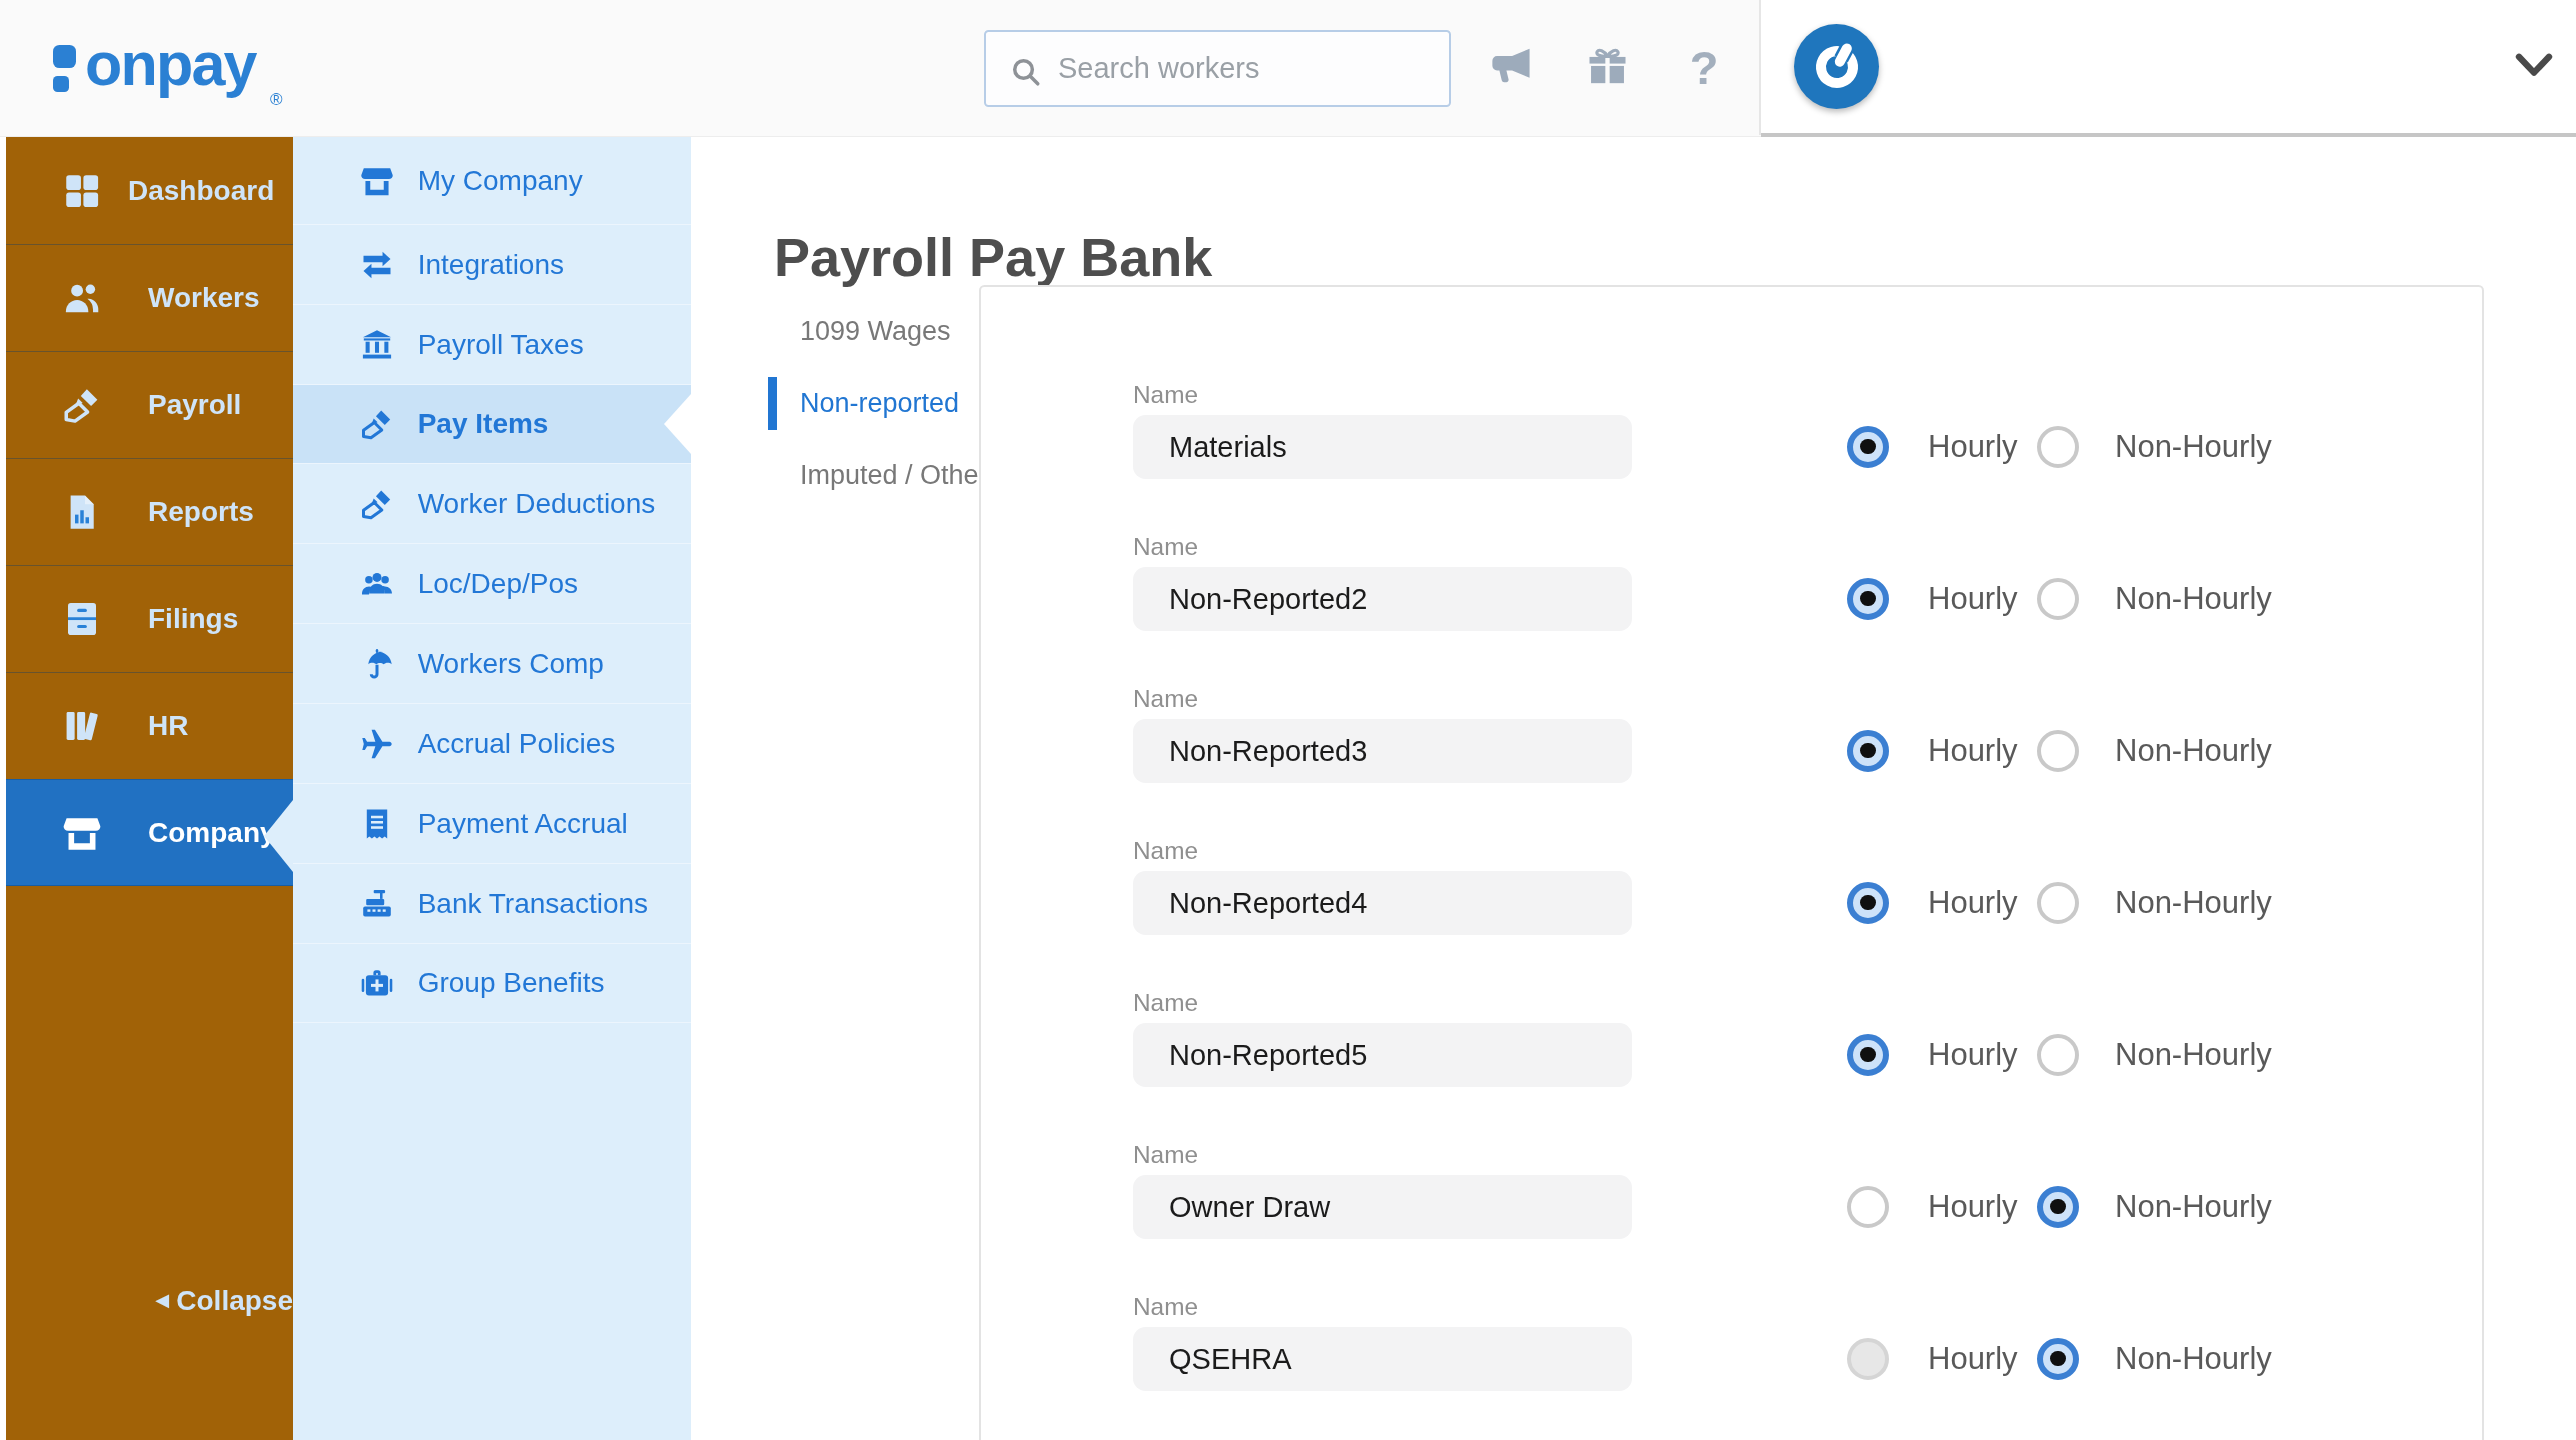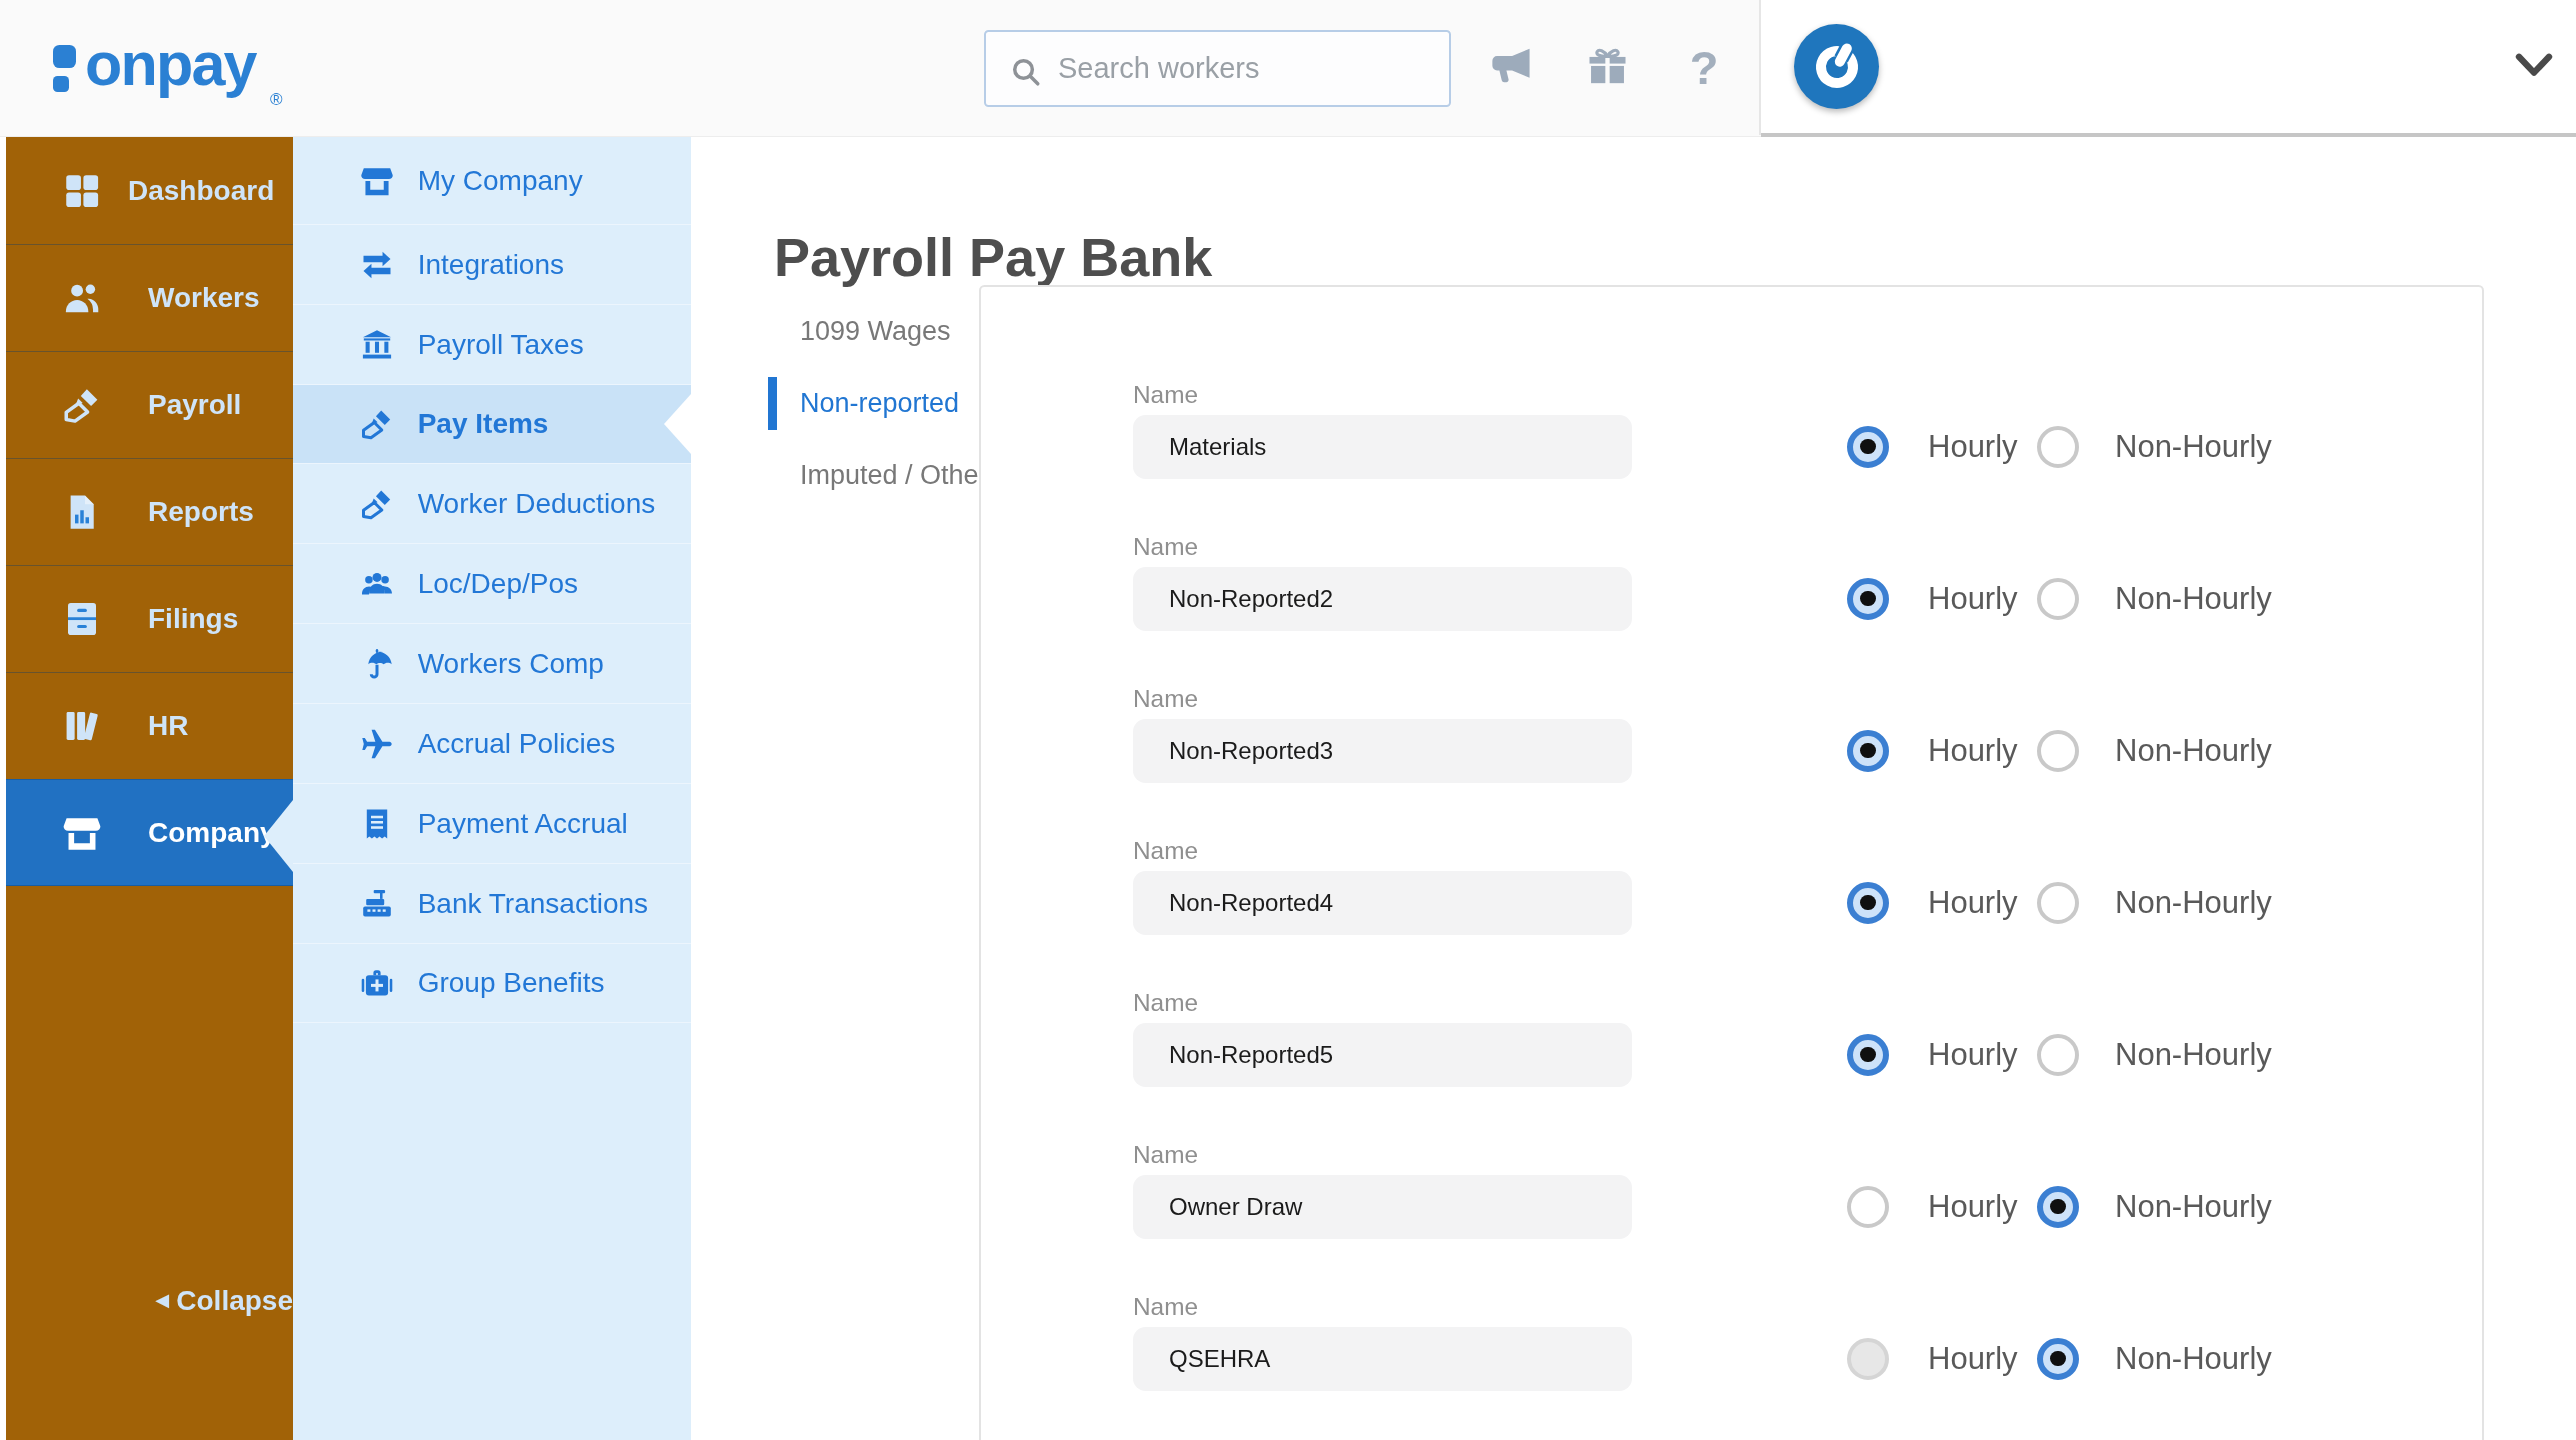--- a/index.html
+++ b/index.html
@@ -59,21 +59,21 @@
   #main{position:absolute;left:691px;top:137px;width:1885px;height:1303px;background:#fff;}
   #page-title{position:absolute;left:774px;top:190px;font-size:54px;font-weight:700;color:#4e4e4e;}
   #tabs{position:absolute;left:768px;top:295px;width:271px;}
   .tab{position:relative;height:72px;display:flex;align-items:center;padding-left:32px;font-size:27px;color:#787878;cursor:pointer;box-sizing:border-box;}
   .tab.selected{color:#2176d2;}
   .tab.selected::before{content:"";position:absolute;left:0;top:10px;width:9px;height:53px;background:#2176d2;}
   #card{position:absolute;left:979px;top:285px;width:1505px;height:1200px;background:#fff;border:2.7px solid #e3e3e3;border-radius:5.4px;box-sizing:border-box;}
 
   .prow{position:absolute;left:0;width:1444px;height:81px;}
   .flabel{position:absolute;left:152px;top:-34px;font-size:24.4px;color:#8f8f8f;}
-  .finput{position:absolute;left:152px;top:0;width:499px;height:64px;background:#f3f3f4;border:none;outline:none;border-radius:12.6px;padding:0 36px;box-sizing:border-box;font-size:24px;color:#1b1b1b;font-family:inherit;}
+  .finput{position:absolute;left:152px;top:0;width:499px;height:64px;background:#f3f3f4;border:none;outline:none;border-radius:12.6px;padding:0 36px;box-sizing:border-box;font-size:29px;color:#1b1b1b;font-family:inherit;}
   .radios{position:absolute;left:866px;top:10.8px;width:469px;height:42px;}
   .radio{position:absolute;top:0;width:42px;height:42px;border-radius:50%;box-sizing:border-box;cursor:pointer;}
   .radio.sel{border:6.3px solid #3b7fd2;background:#cde2f9;}
   .radio.sel::after{content:"";position:absolute;left:50%;top:50%;width:15.3px;height:15.3px;margin:-7.7px 0 0 -7.7px;border-radius:50%;background:#101010;}
   .radio.un{border:4.5px solid #c9c9c9;background:#fff;}
   .radio.dis{border:4.5px solid #d5d5d5;background:#e7e7e7;}
   .rlabel{position:absolute;top:0;line-height:42px;font-size:31px;color:#595959;white-space:nowrap;}
   .r1{left:0;} .l1{left:81px;} .r2{left:190px;} .l2{left:268px;}
 </style>
 </head>

